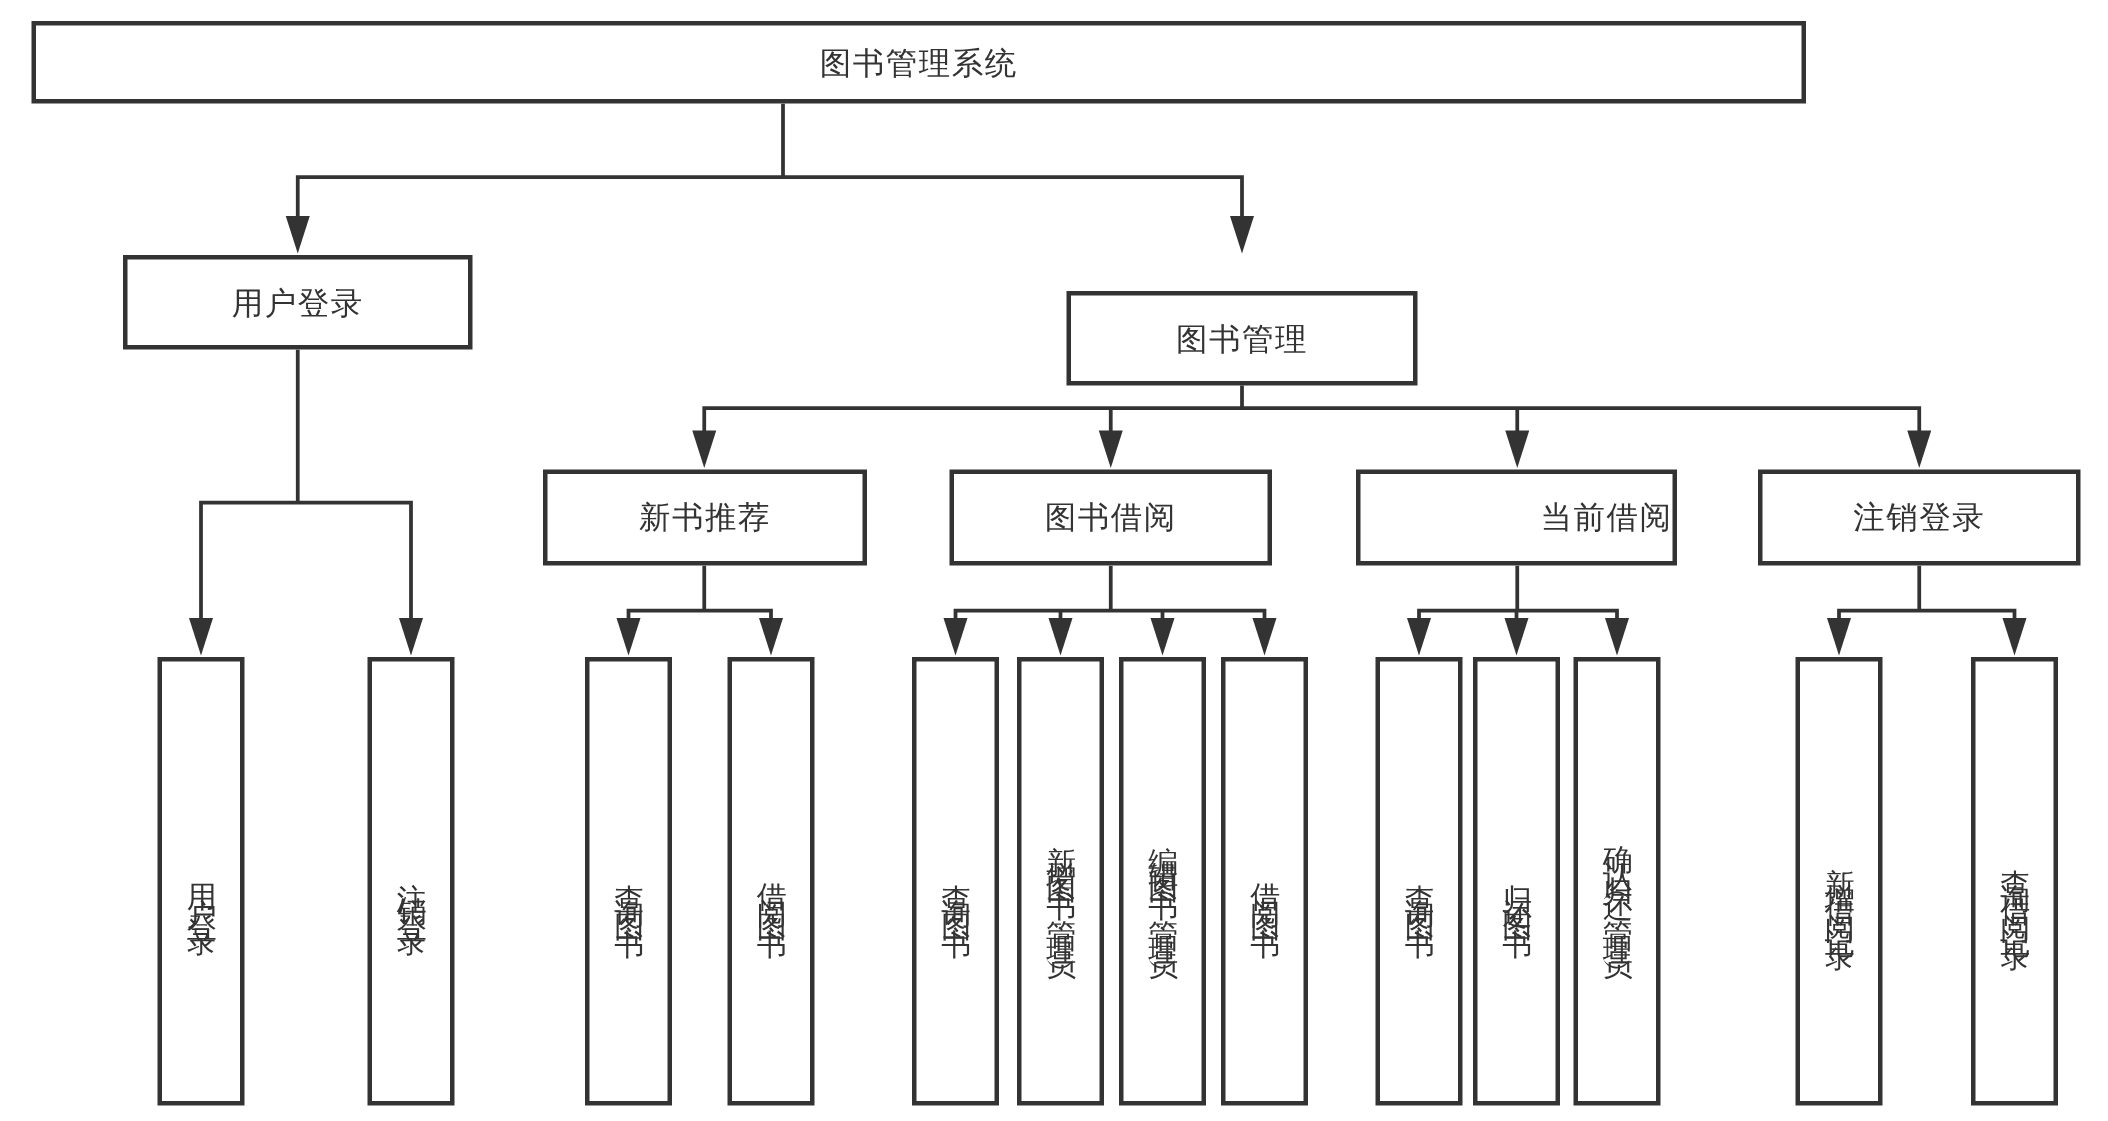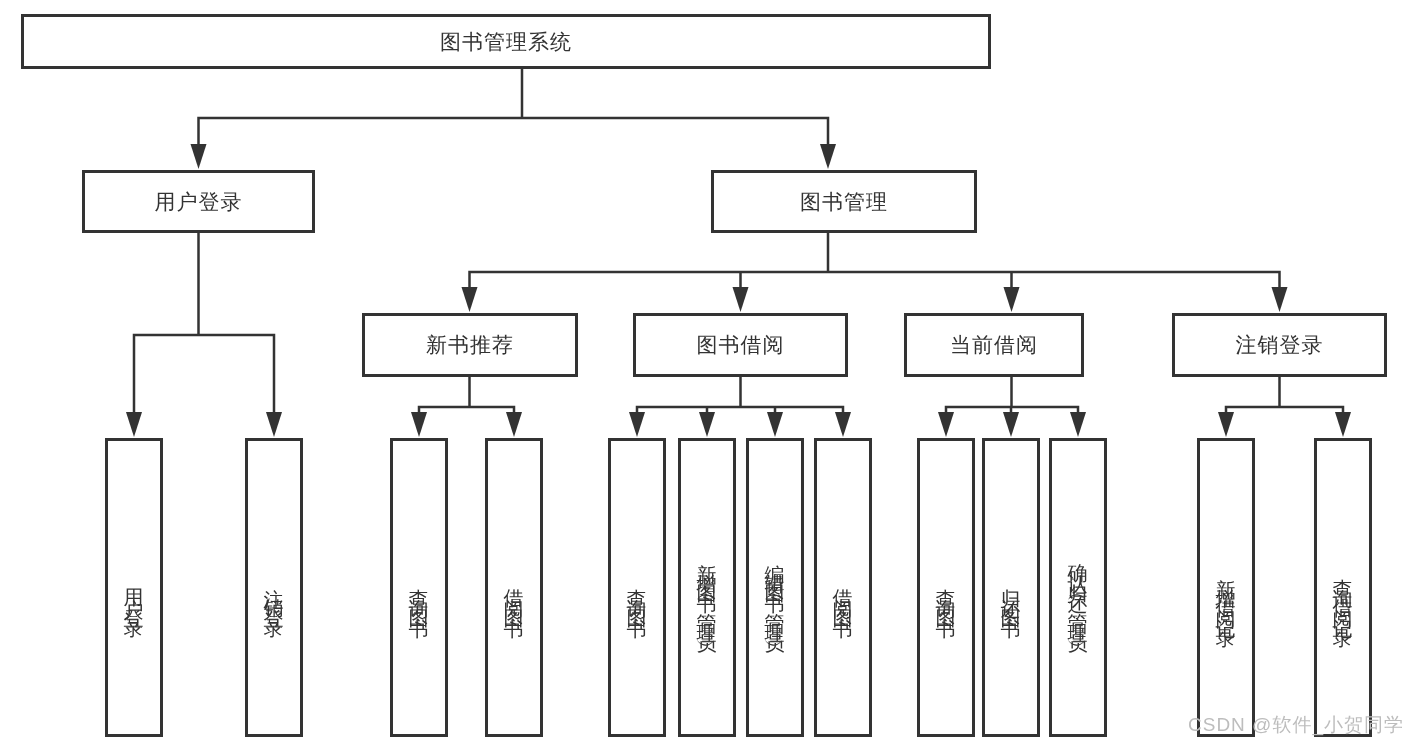--- a/index.html
+++ b/index.html
@@ -14,21 +14,21 @@
   .node{
     position:absolute;
     box-sizing:border-box;
     border:3px solid #333333;
     background:#ffffff;
     display:flex;align-items:center;justify-content:center;
     color:#333333;
     z-index:2;
   }
   .hnode{font-size:21px;letter-spacing:1px;}
-  .root{left:21px;top:14px;width:970px;height:55px;align-items:center;}
+  .root{left:21px;top:14px;width:1183px;height:55px;align-items:center;}
   .lvl2{top:170px;height:63px;}
   .lvl3{top:313px;height:64px;}
   .leaf{top:438px;width:58px;height:299px;}
   .vtext{
     writing-mode:vertical-rl;
     text-orientation:mixed;
     font-size:20px;
     line-height:1;
     letter-spacing:10px;
     white-space:nowrap;
@@ -92,31 +92,31 @@
     </g>
   </svg>
 
   <div class="node root hnode">
     <span>图书管理系统</span>
   </div>
 
   <div class="node lvl2 hnode" style="left:82px;width:233px;">
     <span>用户登录</span>
   </div>
-  <div class="node lvl2 hnode" style="left:711px;width:266px;">
+  <div class="node lvl2 hnode" style="left:711px;width:234px;margin-top:24px;">
     <span>图书管理</span>
   </div>
 
   <div class="node lvl3 hnode" style="left:362px;width:216px;text-align:right;">
     <span>新书推荐</span>
   </div>
   <div class="node lvl3 hnode" style="left:633px;width:215px;font-family:Liberation Serif, serif;">
     <span>图书借阅</span>
   </div>
-  <div class="node lvl3 hnode" style="left:904px;width:180px;">
+  <div class="node lvl3 hnode" style="left:904px;width:214px;justify-content:flex-end;">
     <span>当前借阅</span>
   </div>
   <div class="node lvl3 hnode" style="left:1172px;width:215px;">
     <span>注销登录</span>
   </div>
 
   <div class="node leaf" style="left:105px;">
     <span class="vtext">用户登录</span>
   </div>
   <div class="node leaf" style="left:245px;">
@@ -153,15 +153,14 @@
     <span class="vtext">确认归还（管理员）</span>
   </div>
 
   <div class="node leaf" style="left:1197px;">
     <span class="vtext">新增借阅记录</span>
   </div>
   <div class="node leaf" style="left:1314px;">
     <span class="vtext">查询借阅记录</span>
   </div>
 
-  <div class="watermark">CSDN @软件_小贺同学</div>
 
 </div>
 
 </body></html>

